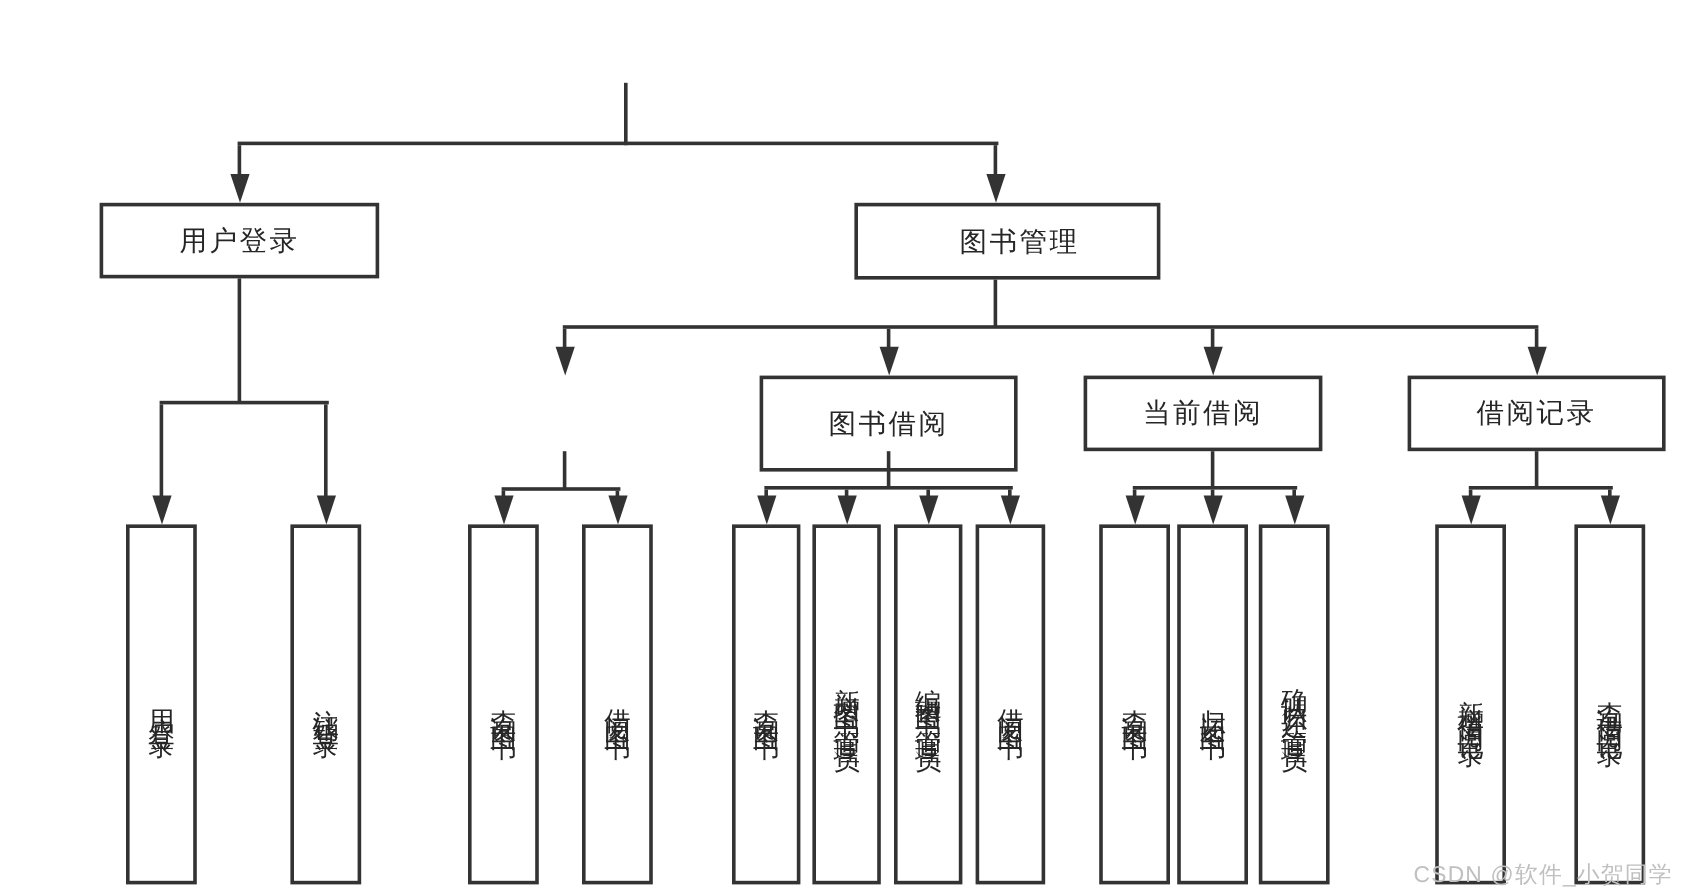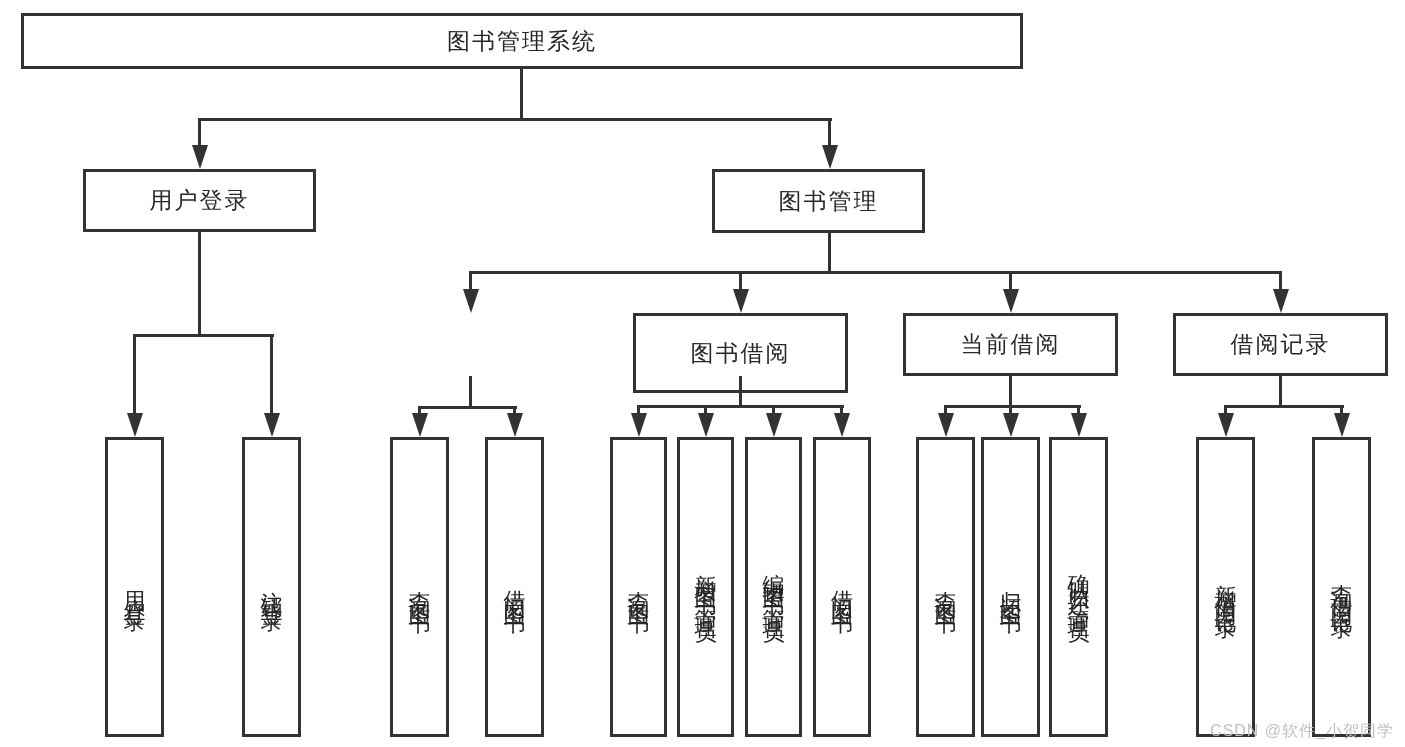--- a/index.html
+++ b/index.html
@@ -46,46 +46,43 @@
     position: absolute;
     width: 0; height: 0;
     border-left: 8px solid transparent;
     border-right: 8px solid transparent;
     border-top: 24px solid #333333;
   }
   .watermark {
     position: absolute;
     right: 11px;
     bottom: 5px;
-    font-size: 16px;
+    font-size: 19px;
     letter-spacing: 1px;
     color: #c0c0c0;
     z-index: 5;
   }
 </style>
 </head>
 <body>
 
 <div class="stage">
 
-  <div class="box" style="left:21px; top:13px; width:1002px; height:56px;">
-    <span>图书管理系统</span>
-  </div>
 
   <div class="box" style="left:83px; top:169px; width:233px; height:63px;">
     <span>用户登录</span>
   </div>
-  <div class="box" style="left:712px; top:169px; width:213px; height:64px;padding-left:20px;">
+  <div class="box" style="left:712px; top:169px; width:255px; height:64px;padding-left:20px;">
     <span>图书管理</span>
   </div>
 
   <div class="box" style="left:633px; top:313px; width:215px; height:80px;">
     <span>图书借阅</span>
   </div>
-  <div class="box" style="left:903px; top:313px; width:215px; height:63px;">
+  <div class="box" style="left:903px; top:313px; width:199px; height:63px;">
     <span>当前借阅</span>
   </div>
   <div class="box" style="left:1173px; top:313px; width:215px; height:63px;">
     <span>借阅记录</span>
   </div>
 
   <div class="vbox" style="left:105px; top:437px; width:59px; height:300px;">
     <span class="vtext">用户登录</span>
   </div>
   <div class="vbox" style="left:242px; top:437px; width:59px; height:300px;">

